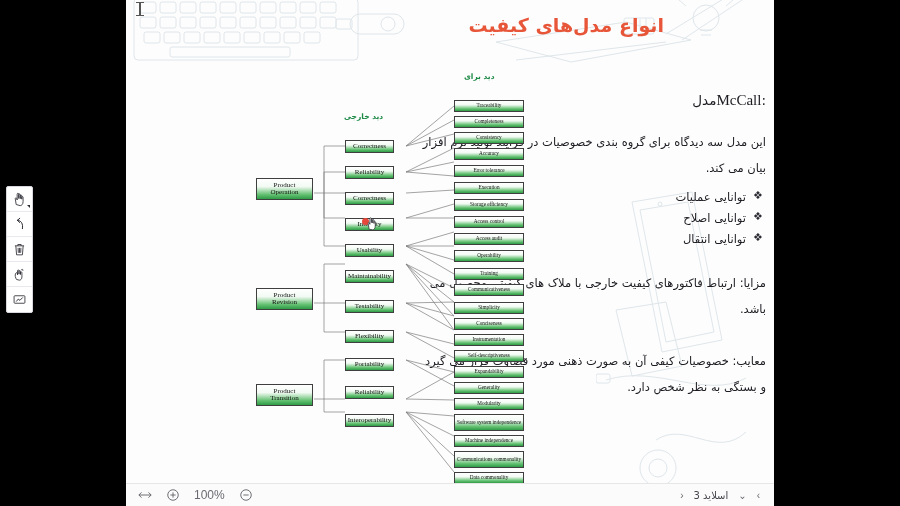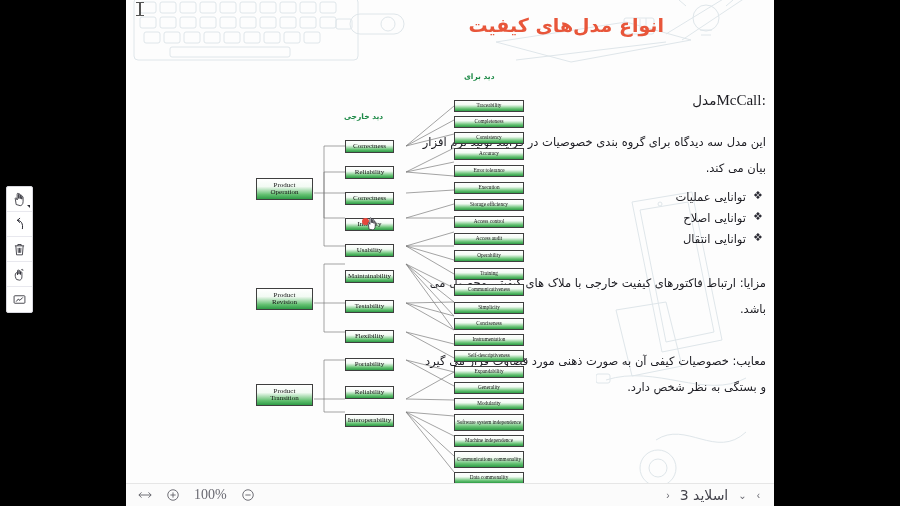--- a/index.html
+++ b/index.html
@@ -89,22 +89,22 @@
 
   
   .bottombar {
     position:absolute; left:126px; top:483px; width:648px; height:23px;
     background:#fbfbfb; border-top:1px solid #e6e6e6;
     display:flex; align-items:center; color:#5b5b63;
   }
   .bb-left { display:flex; align-items:center; gap:14px; padding-left:12px; }
   .bb-right { margin-left:auto; display:flex; align-items:center; gap:10px; padding-right:14px; }
   .bb-btn { width:14px; height:14px; display:flex; align-items:center; justify-content:center; cursor:pointer; }
-  .zoomlbl { font-size:14px; color:#6a6a72; font-family:Liberation Serif, serif; }
-  .slidelbl { font-size:14px; color:#44444c; direction:rtl; font-family:"DejaVu Sans", sans-serif; }
+  .zoomlbl { font-size:12px; color:#6a6a72; font-family:Liberation Sans, sans-serif; }
+  .slidelbl { font-size:10px; color:#44444c; direction:rtl; font-family:"DejaVu Sans", sans-serif; }
   .chev { font-size:10px; color:#6a6a72; cursor:pointer; }
 
   
   .vtool {
     position:absolute; left:6px; top:186px; width:27px;
     background:#fff; border:1px solid #d7d7dd; border-radius:2px;
     display:flex; flex-direction:column; overflow:hidden;
   }
   .vtool .ti {
     height:25px; display:flex; align-items:center; justify-content:center;

